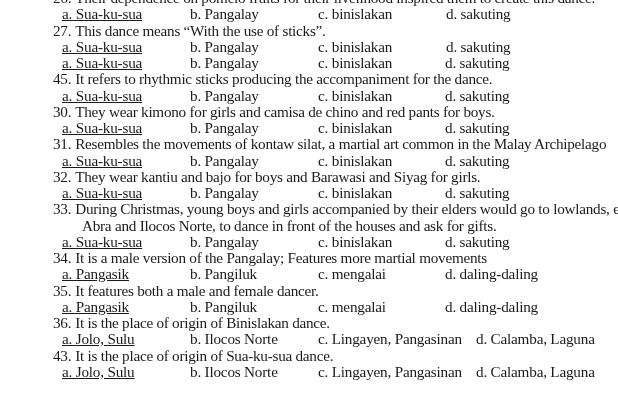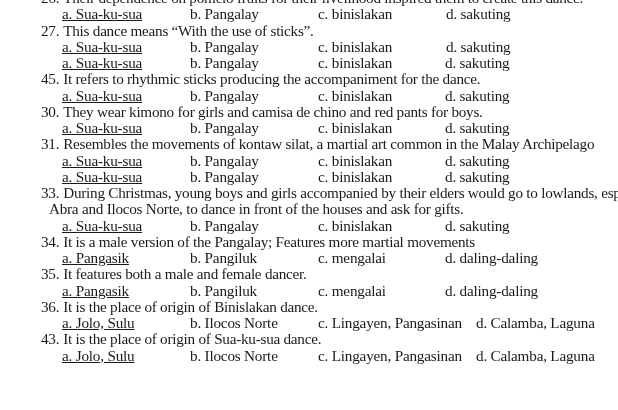--- a/index.html
+++ b/index.html
@@ -22,25 +22,25 @@
       top: -10px;
       width: 618px;
     }
     .line {
       position: relative;
       height: 16.25px;
       line-height: 16.25px;
       white-space: nowrap;
     }
     .q {
-      padding-left: 41px;
+      padding-left: 53px;
       letter-spacing: -0.25px;
     }
     .cont {
-      padding-left: 49px;
+      padding-left: 82px;
       letter-spacing: -0.25px;
     }
     .num { margin-right: 4px; }
     .opt {
       position: absolute;
       top: 0;
       letter-spacing: -0.2px;
     }
     .col-a { left: 62px; text-decoration: underline; }
     .col-b { left: 190px; text-align: right; }
@@ -104,20 +104,23 @@
   <div class="line q">
     <span class="num">31.</span><span>Resembles the movements of kontaw silat, a martial art common in the Malay Archipelago</span>
   </div>
   <div class="line">
     <span class="opt col-a">a. Sua-ku-sua</span>
     <span class="opt col-b">b. Pangalay</span>
     <span class="opt col-c">c. binislakan</span>
     <span class="opt col-d-mid">d. sakuting</span>
   </div>
 
+  <div class="line q">
+    <span class="num">32.</span><span>They wear kantiu and bajo for boys and Barawasi and Siyag for girls.</span>
+  </div>
   <div class="line">
     <span class="opt col-a">a. Sua-ku-sua</span>
     <span class="opt col-b">b. Pangalay</span>
     <span class="opt col-c">c. binislakan</span>
     <span class="opt col-d-mid">d. sakuting</span>
   </div>
 
   <div class="line q">
     <span class="num">33.</span><span>During Christmas, young boys and girls accompanied by their elders would go to lowlands, espec</span>
   </div>

